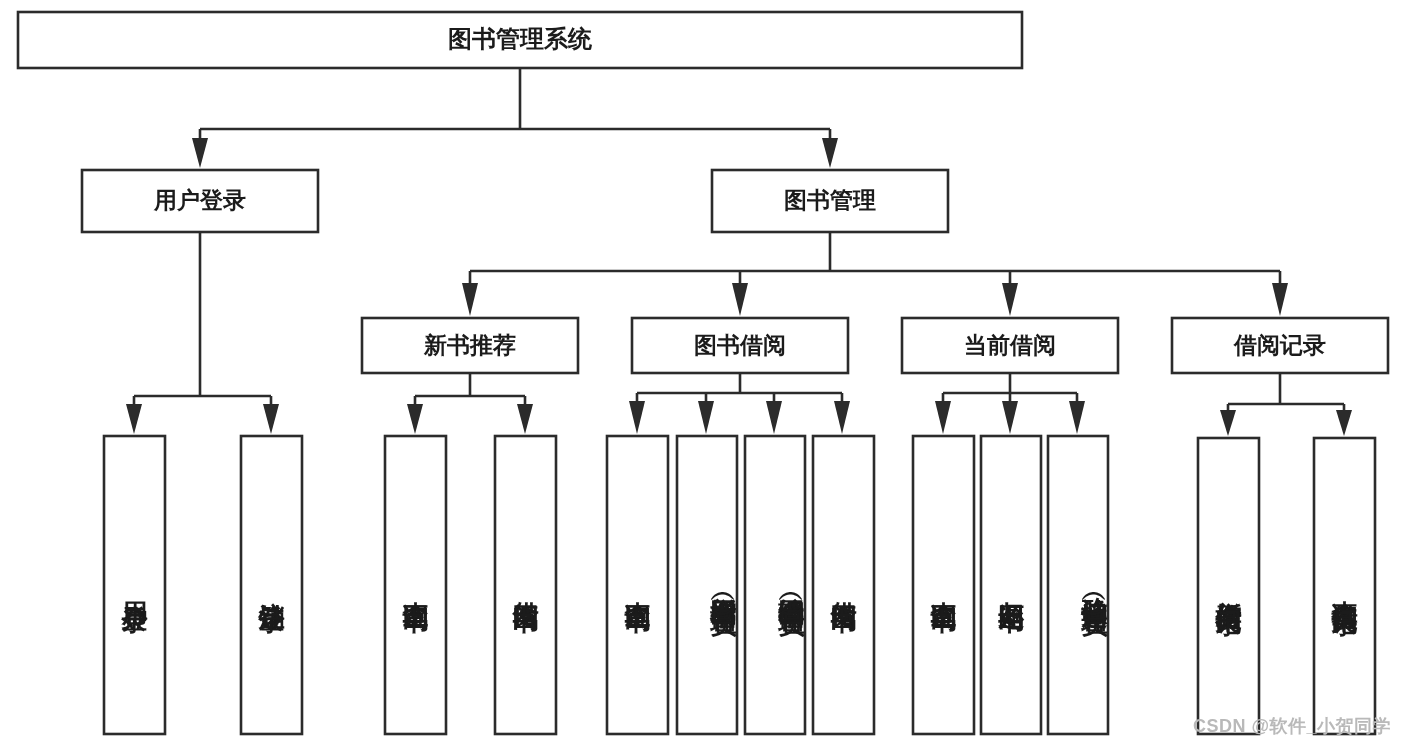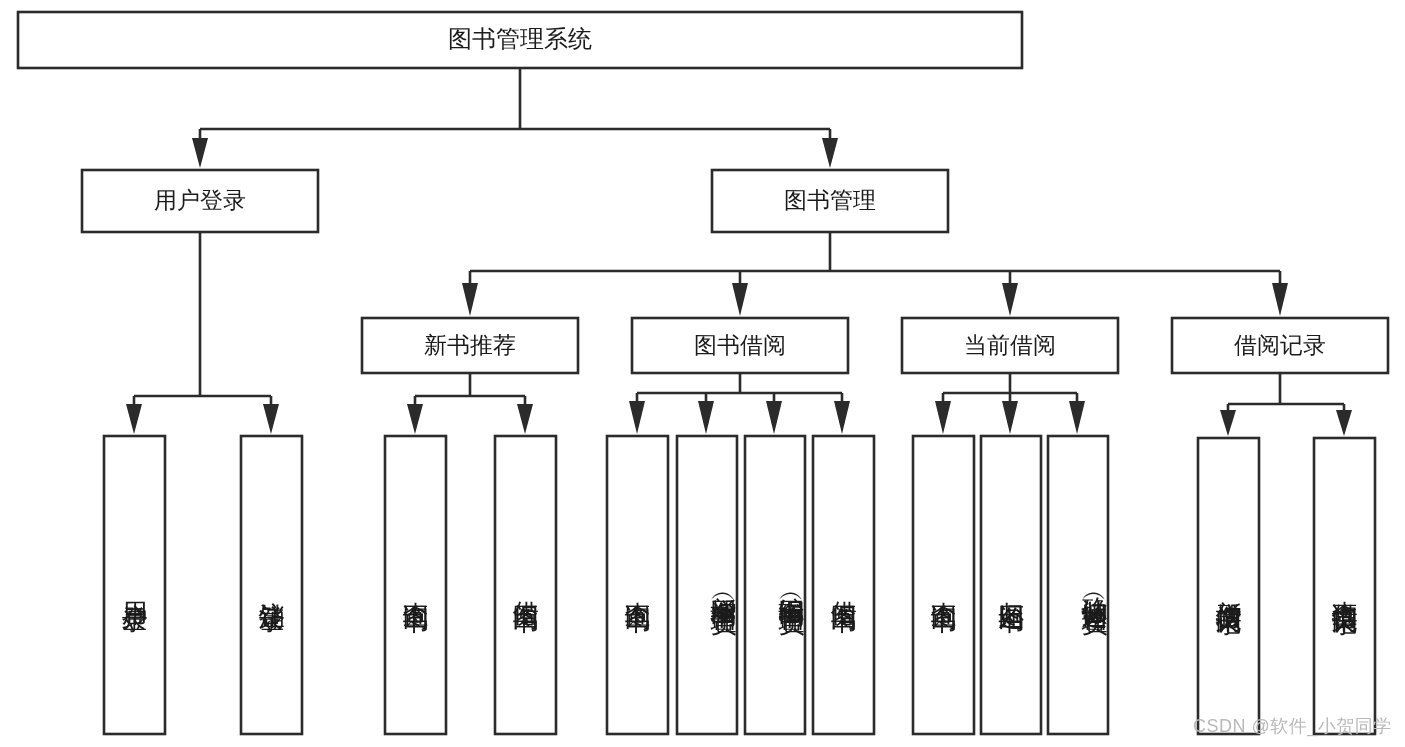--- a/index.html
+++ b/index.html
@@ -11,20 +11,21 @@
     width: 1405px;
     height: 747px;
     font-family: "Liberation Sans", "DejaVu Sans", sans-serif;
     overflow: hidden;
     position: relative;
   }
   #diagram-root {
     position: relative;
     width: 1405px;
     height: 557px;
+    font-weight: bold;
   }
   svg#flow-svg {
     position: absolute;
     top: 0;
     left: 0;
     width: 1405px;
     height: 747px;
     display: block;
   }
   .node-box {

